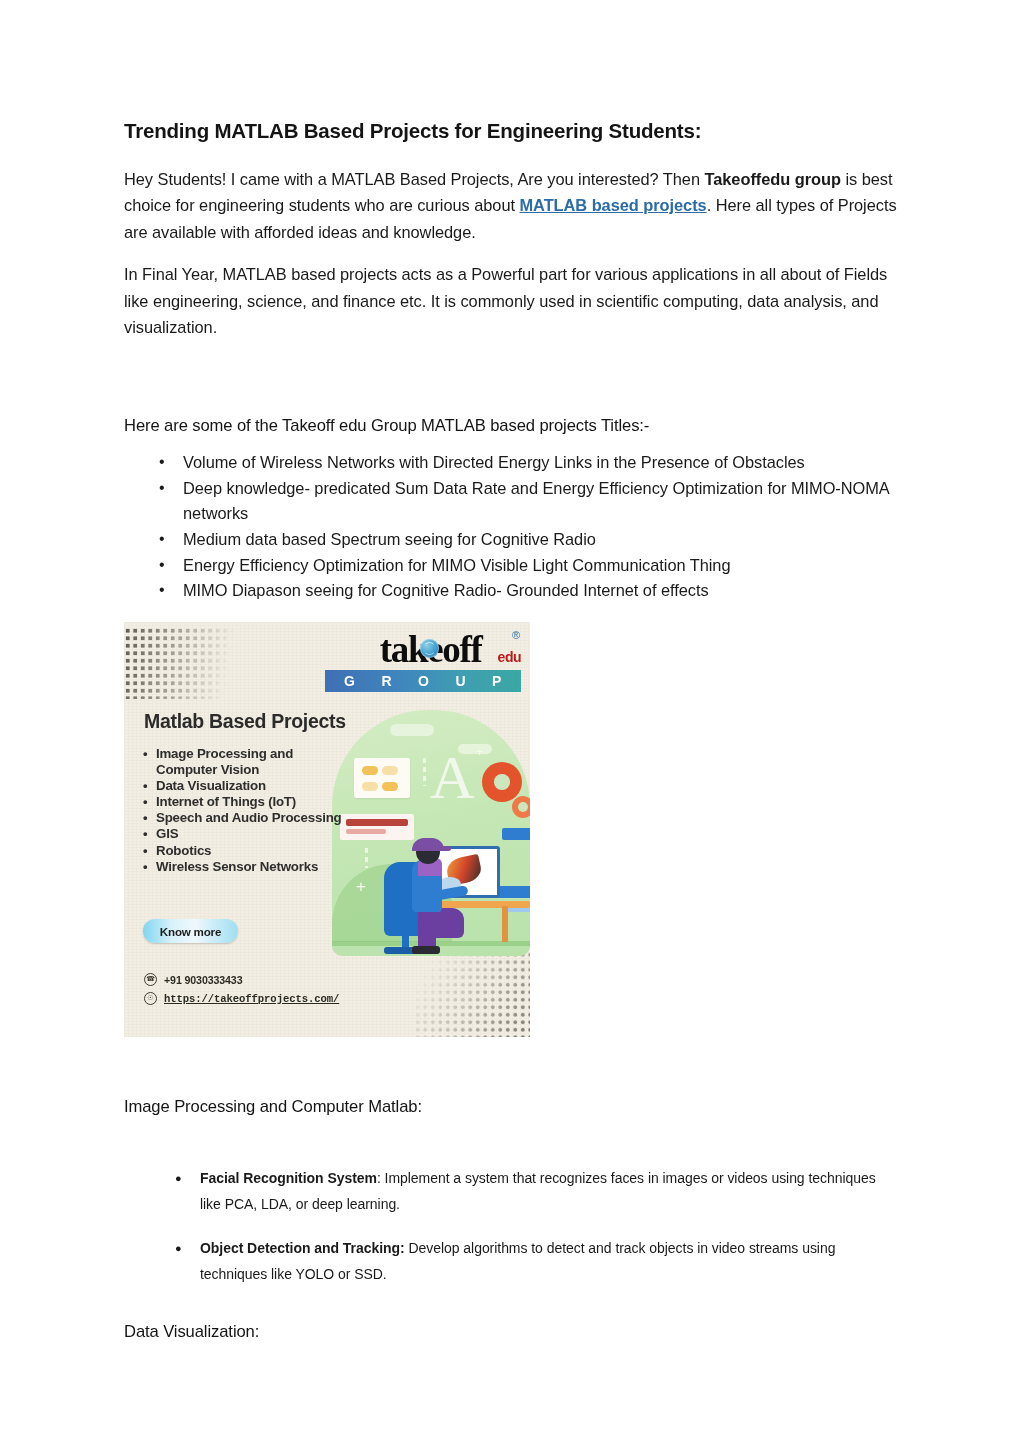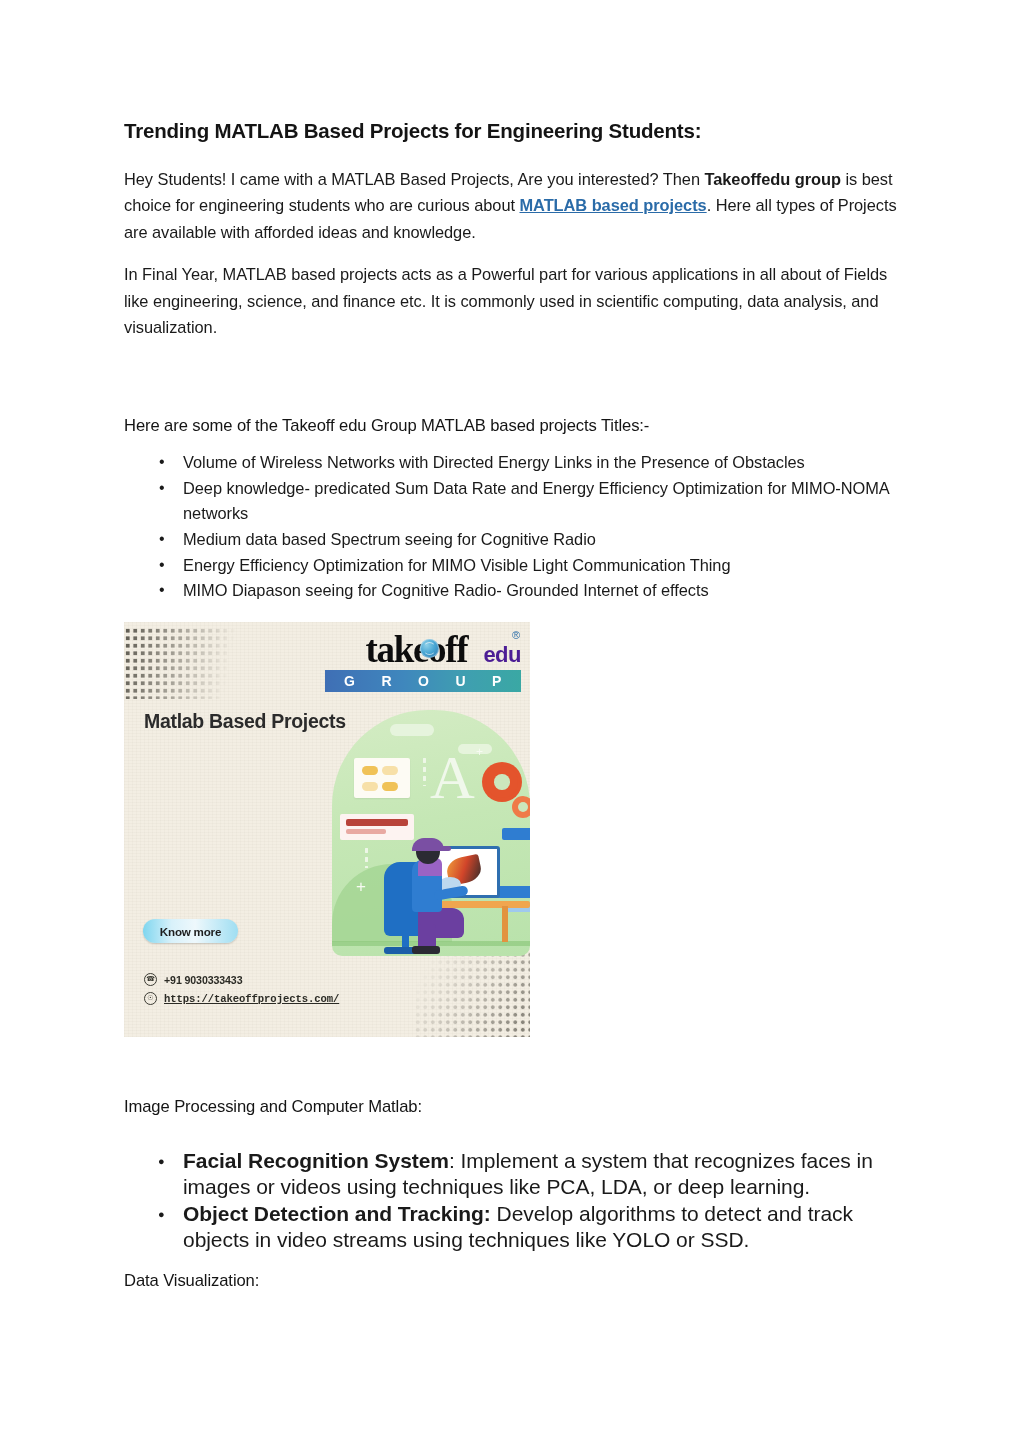--- a/index.html
+++ b/index.html
@@ -91,23 +91,23 @@
   }
 
   ul.sub-list {
     list-style: none;
     margin: 0;
     padding: 0;
   }
   ul.sub-list > li {
     position: relative;
     padding-left: 59px;
-    font-size: 21px;
+    font-size: 14px;
     line-height: 26.5px;
-    margin: 0;
+    margin: 17px;
     letter-spacing: -0.05px;
   }
   ul.sub-list > li::before {
     content: "\25CF";
     position: absolute;
     left: 34px;
     top: 0px;
     font-size: 11px;
     line-height: 26.5px;
   }
@@ -173,22 +173,22 @@
     font-weight: bold;
     font-size: 37px;
     letter-spacing: -1.3px;
     color: #0d0d0d;
     line-height: 36px;
     vertical-align: baseline;
   }
   .logo-edu {
     font-family: "Liberation Sans", sans-serif;
     font-weight: bold;
-    font-size: 22px;
-    color: #4c1d95;
+    font-size: 14px;
+    color: #b91c1c;
     letter-spacing: -0.5px;
     vertical-align: baseline;
     margin-left: 16px;
   }
   .logo-reg {
     position: absolute;
     right: 1px;
     top: -2px;
     font-size: 11px;
     color: #2b6ea8;
@@ -653,20 +653,29 @@
           <span>G</span>
           <span>R</span>
           <span>O</span>
           <span>U</span>
           <span>P</span>
         </div>
       </div>
 
       <div class="poster-title">Matlab Based Projects</div>
 
+      <ul class="poster-list">
+        <li><span>Image Processing and</span><br><span style="display:inline-block;margin-left:0">Computer Vision</span></li>
+        <li>Data Visualization</li>
+        <li>Internet of Things (IoT)</li>
+        <li>Speech and Audio Processing</li>
+        <li>GIS</li>
+        <li>Robotics</li>
+        <li>Wireless Sensor Networks</li>
+      </ul>
 
       <div class="know-more">
         <span>Know more</span>
       </div>
 
       <div class="contact-row contact-phone">
         <span class="contact-ico">☎</span>
         <span class="contact-text">+91 9030333433</span>
       </div>
       <div class="contact-row contact-web">

